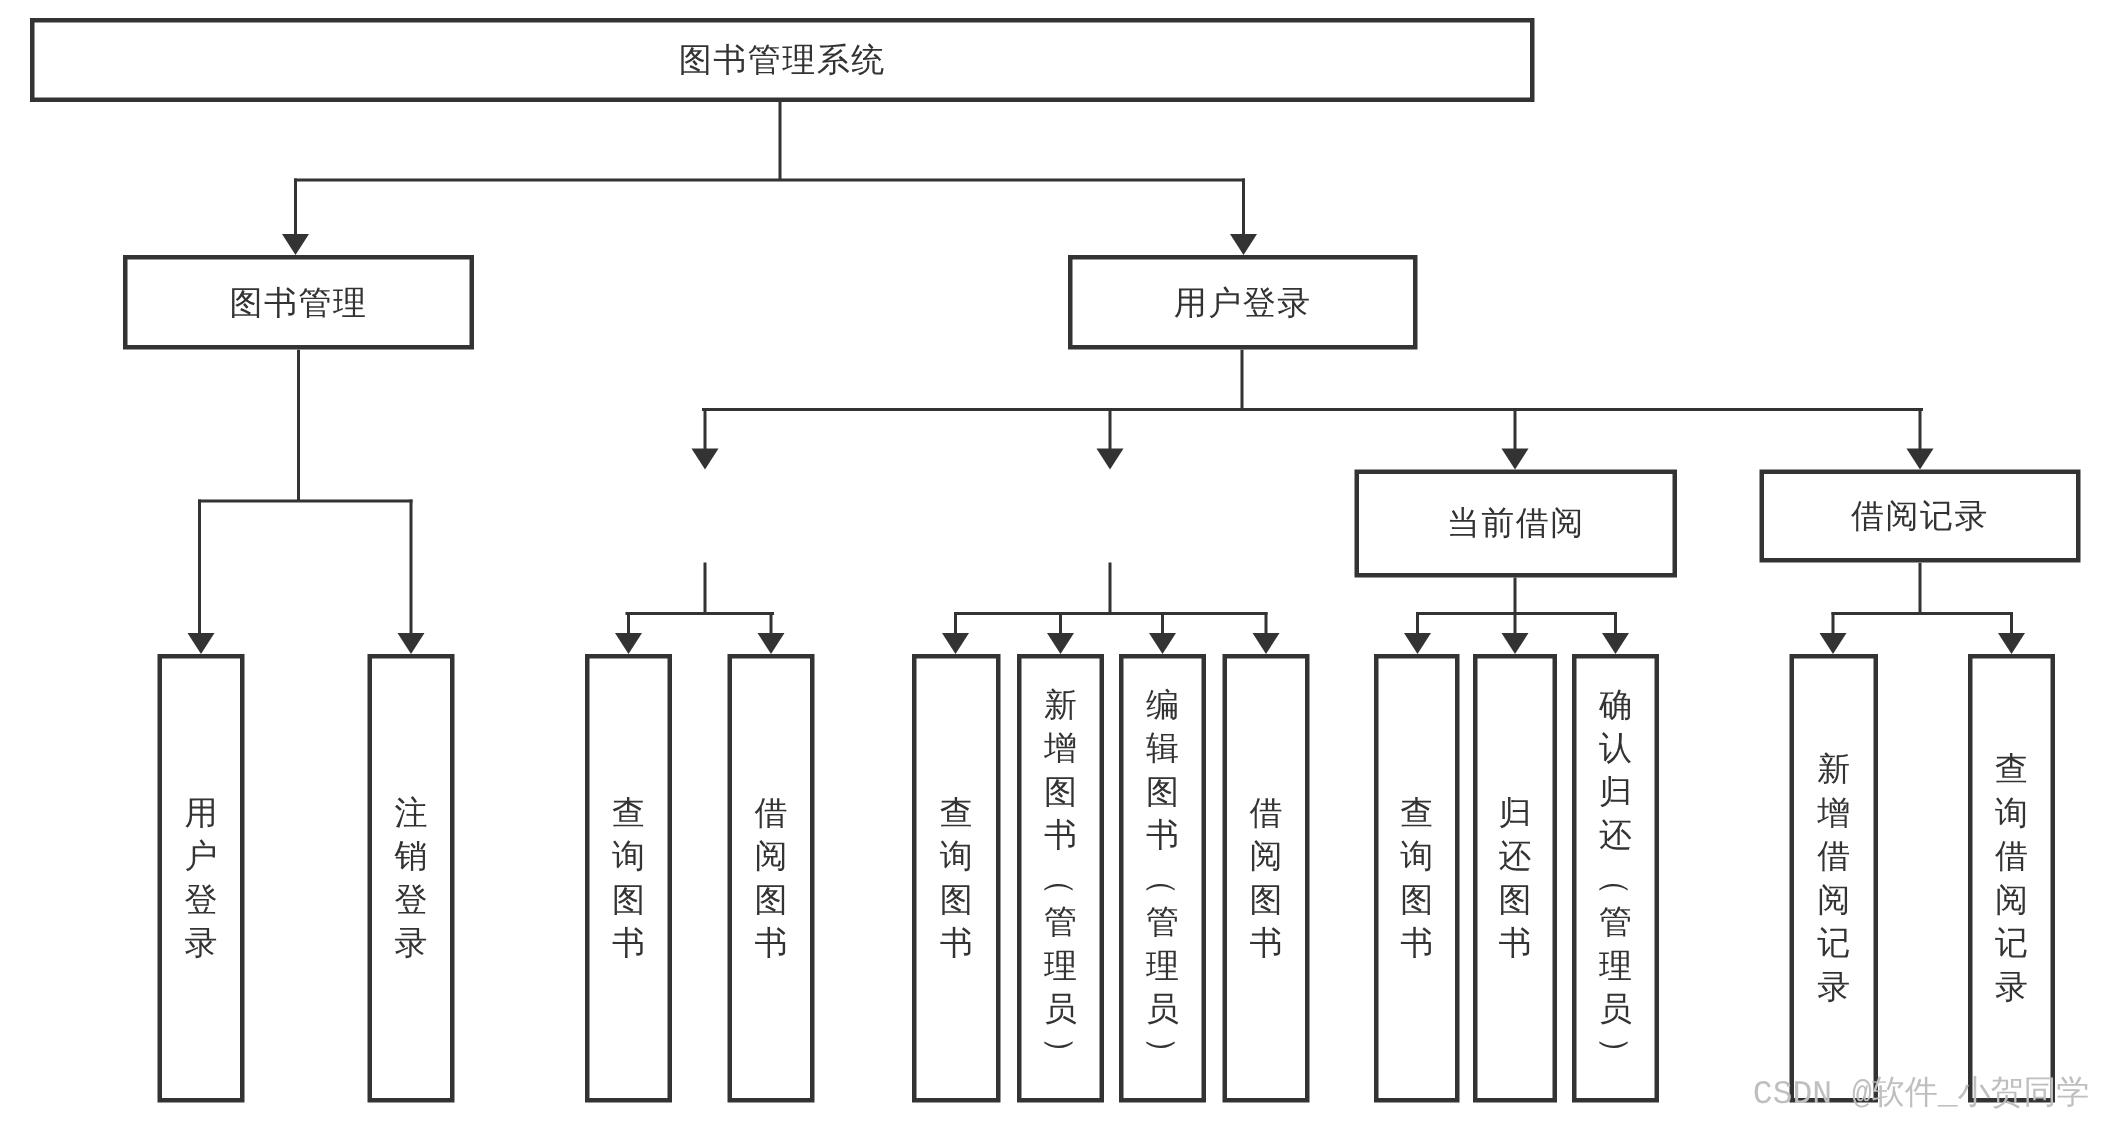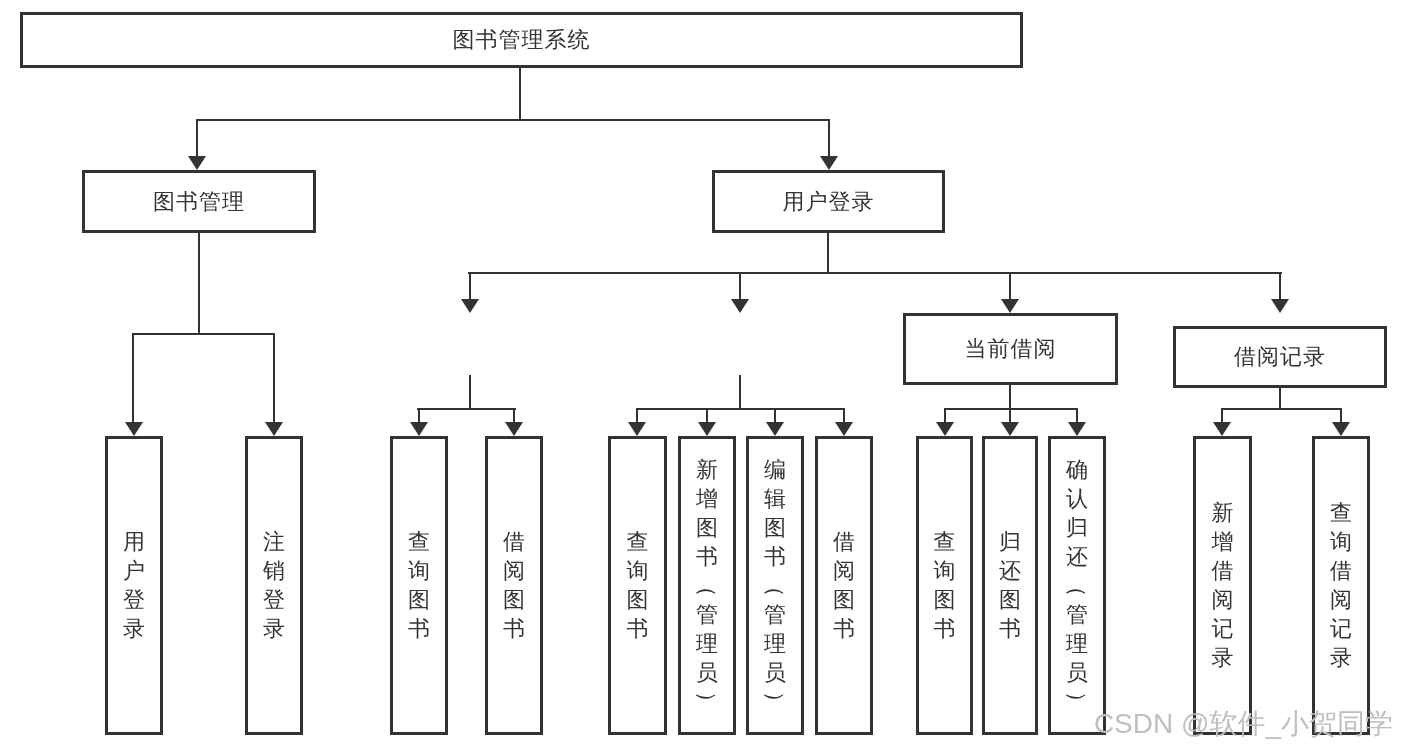--- a/index.html
+++ b/index.html
@@ -45,24 +45,25 @@
   .line{position:absolute;background:var(--line);z-index:1;}
   .arr{
     position:absolute;width:0;height:0;z-index:1;
     border-left:9px solid transparent;
     border-right:9px solid transparent;
     border-top:14px solid var(--line);
   }
   .watermark{
     position:absolute;
     right:12px;bottom:4px;
-    font-size:28px;
+    font-size:22px;
     color:var(--wm);
     z-index:3;
     white-space:nowrap;
+    font-family:Liberation Mono, monospace;
   }
 </style>
 </head>
 <body>
 
 <div class="canvas">
 
   <div class="box" style="left:20px;top:12px;width:1003px;height:56px">
     <span>图书管理系统</span>
   </div>
@@ -95,21 +96,21 @@
   <div class="line" style="left:739px;top:272px;width:2px;height:28px"></div>
   <div class="arr" style="left:731px;top:299px"></div>
   <div class="line" style="left:1009px;top:272px;width:2px;height:28px"></div>
   <div class="arr" style="left:1001px;top:299px"></div>
   <div class="line" style="left:1279px;top:272px;width:2px;height:28px"></div>
   <div class="arr" style="left:1271px;top:299px"></div>
 
   <div class="box" style="left:903px;top:313px;width:215px;height:72px">
     <span>当前借阅</span>
   </div>
-  <div class="box" style="left:1173px;top:326px;width:214px;height:62px">
+  <div class="box" style="left:1173px;top:313px;width:214px;height:62px">
     <span>借阅记录</span>
   </div>
 
   <div class="line" style="left:469px;top:375px;width:2px;height:34px"></div>
   <div class="line" style="left:417px;top:408px;width:99px;height:2px"></div>
   <div class="line" style="left:418px;top:408px;width:2px;height:15px"></div>
   <div class="arr" style="left:410px;top:422px"></div>
   <div class="line" style="left:513px;top:408px;width:2px;height:15px"></div>
   <div class="arr" style="left:505px;top:422px"></div>
 

